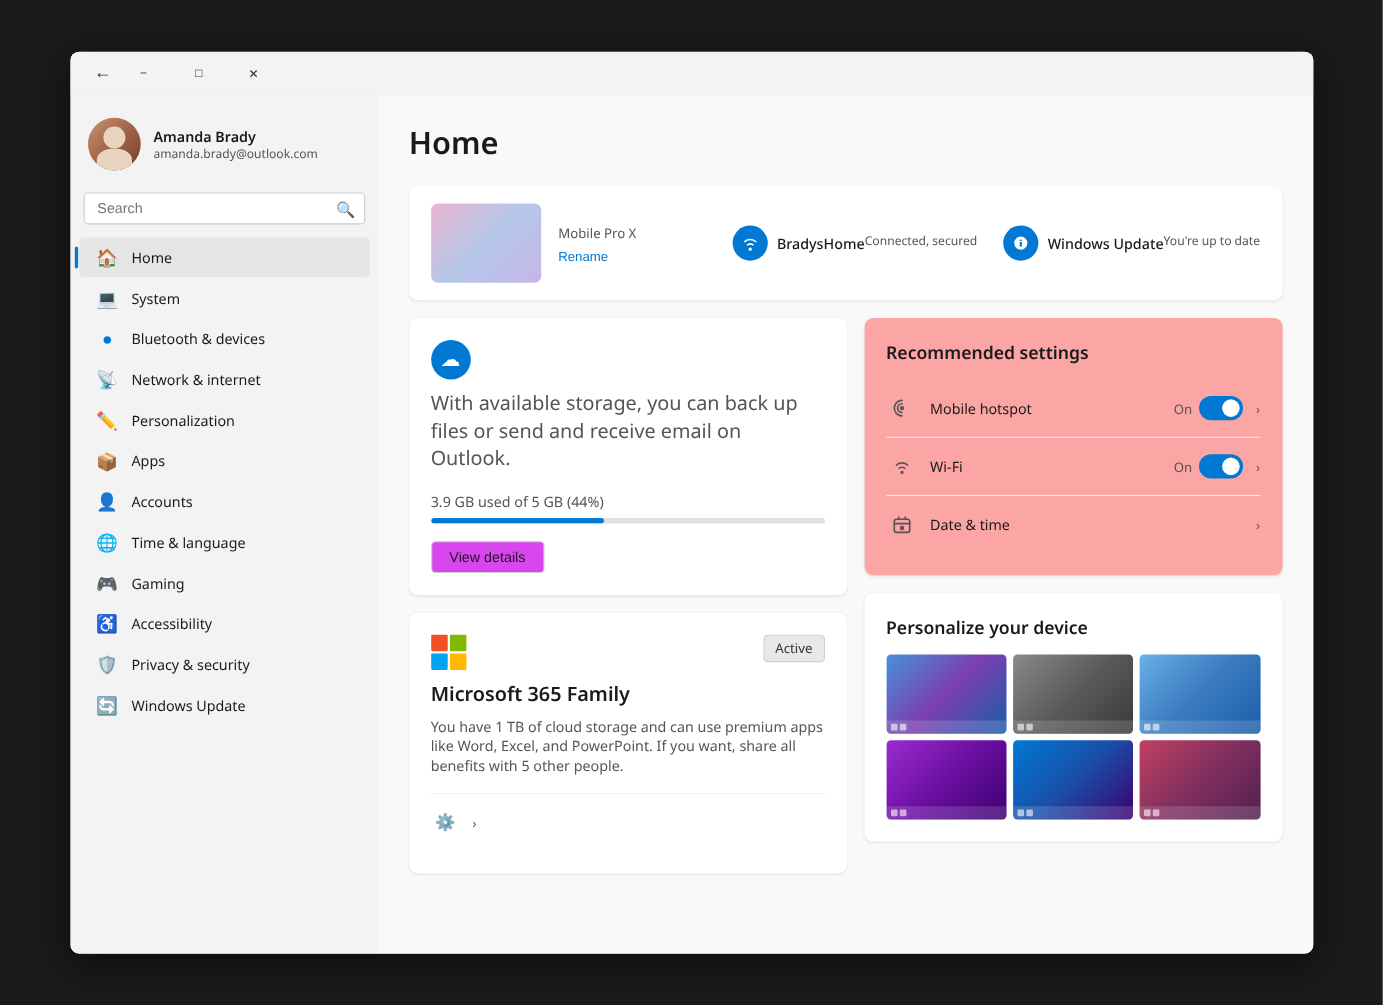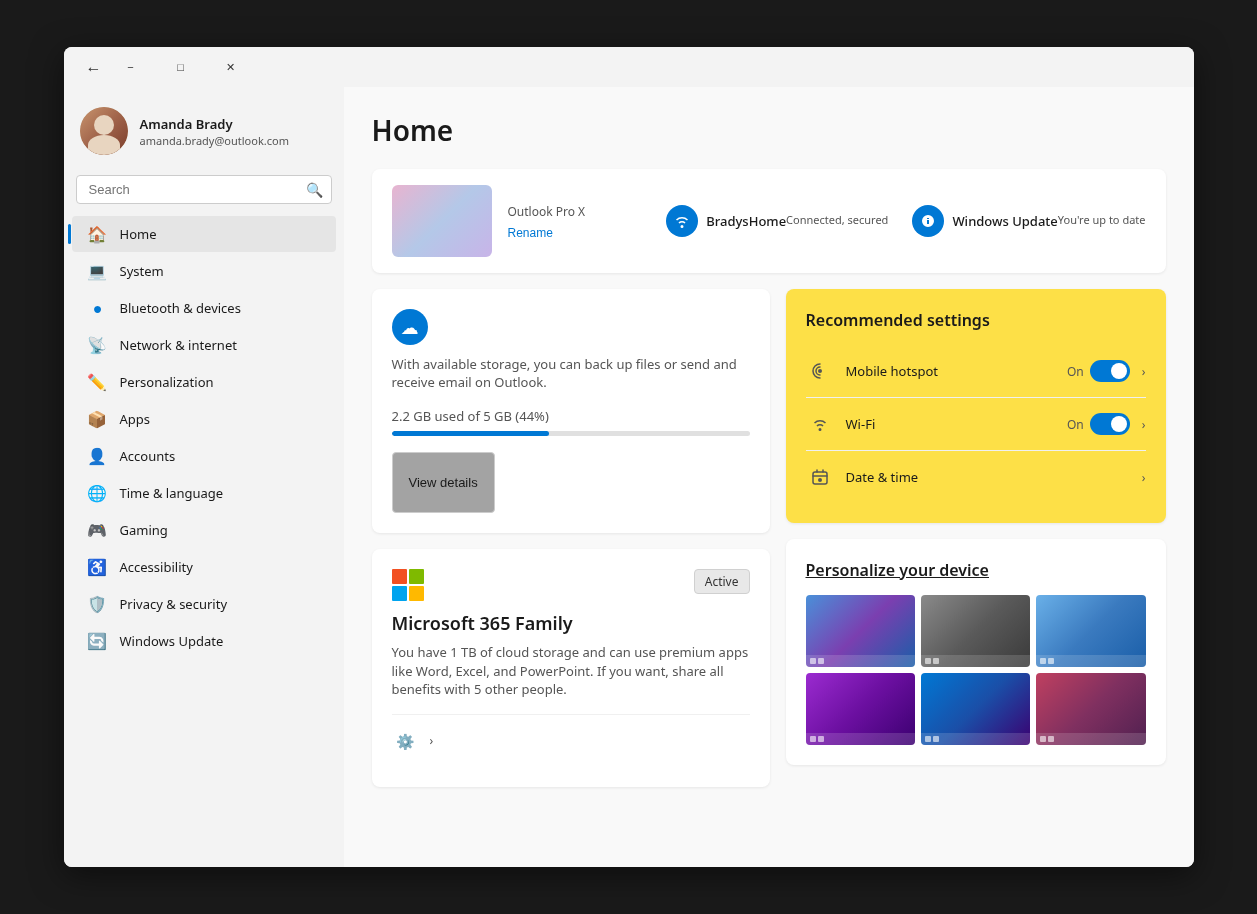--- a/index.html
+++ b/index.html
@@ -229,39 +229,39 @@
     .cloud-icon {
       width: 36px; height: 36px;
       background: #0078d4;
       border-radius: 50%;
       display: flex; align-items: center; justify-content: center;
       color: #fff;
       font-size: 18px;
       margin-bottom: 10px;
     }
     .card-title { font-size: 18px; font-weight: 600; color: #1a1a1a; margin-bottom: 8px; }
-    .card-desc { font-size: 13px; color: #555; margin-bottom: 16px; line-height: 1.4; }
+    .card-desc { font-size: 18px; color: #555; margin-bottom: 16px; line-height: 1.4; }
     .storage-info { font-size: 13px; font-weight: 600; color: #1a1a1a; margin-bottom: 6px; }
     .storage-info span { font-weight: 400; color: #555; }
     .progress-bar-bg {
       width: 100%; height: 5px;
       background: #e0e0e0;
       border-radius: 3px;
       margin-bottom: 16px;
       overflow: hidden;
     }
     .progress-bar-fill {
       height: 100%;
       background: #0078d4;
       border-radius: 3px;
     }
     .btn-outline {
-      padding: 22px 16px;
+      padding: 6px 16px;
       border: 1px solid #ccc;
-      background: #a3a3a3;
+      background: #d946ef;
       border-radius: 4px;
       font-size: 13px;
       cursor: pointer;
       color: #1a1a1a;
     }
     .ms365-card {
       background: #fff;
       border-radius: 8px;
       padding: 20px;
       box-shadow: 0 1px 3px rgba(0,0,0,0.08);
@@ -294,21 +294,21 @@
       cursor: pointer;
     }
     .manage-icon {
       width: 28px; height: 28px;
       display: flex; align-items: center; justify-content: center;
       font-size: 15px; color: #555;
     }
     .manage-label { font-size: 13px; color: #1a1a1a; flex: 1; }
     .manage-chevron { color: #555; font-size: 12px; }
     .recommended-card {
-      background: #fde047;
+      background: #fca5a5;
       border-radius: 8px;
       padding: 20px;
       box-shadow: 0 1px 3px rgba(0,0,0,0.08);
     }
     .rec-title { font-size: 16px; font-weight: 600; color: #1a1a1a; margin-bottom: 14px; }
     .rec-item {
       display: flex;
       align-items: center;
       padding: 12px 0;
       border-bottom: 1px solid #f0f0f0;
@@ -340,21 +340,21 @@
       background: #fff;
       border-radius: 50%;
     }
     .rec-chevron { color: #555; font-size: 12px; }
     .personalize-card {
       background: #fff;
       border-radius: 8px;
       padding: 20px;
       box-shadow: 0 1px 3px rgba(0,0,0,0.08);
     }
-    .pers-title { font-size: 16px; font-weight: 600; color: #1a1a1a; margin-bottom: 14px; text-decoration: underline; }
+    .pers-title { font-size: 16px; font-weight: 600; color: #1a1a1a; margin-bottom: 14px; }
     .wallpaper-grid {
       display: grid;
       grid-template-columns: 1fr 1fr 1fr;
       gap: 6px;
     }
     .wp-thumb {
       height: 72px;
       border-radius: 4px;
       overflow: hidden;
       cursor: pointer;
@@ -468,21 +468,21 @@
         </div>
       </nav>
     </div>
 
     <div class="content">
       <h1 class="page-title">Home</h1>
 
       <div class="device-banner">
         <div class="device-thumbnail"></div>
         <div class="device-info">
-          <div class="device-model">Outlook Pro X</div>
+          <div class="device-model">Mobile Pro X</div>
           <button class="device-rename">Rename</button>
         </div>
         <div class="device-status-group">
           <div class="status-item">
             <div class="status-icon">
               <svg width="16" height="16" viewBox="0 0 16 16" fill="white">
                 <path d="M8 12a1.5 1.5 0 110 3 1.5 1.5 0 010-3zm0-4a5 5 0 013.54 1.46l-1.06 1.06A3.5 3.5 0 008 9.5a3.5 3.5 0 00-2.48 1.02L4.46 9.46A5 5 0 018 8zm0-4a8.5 8.5 0 016.01 2.49L12.95 7.55A7 7 0 008 5.5a7 7 0 00-4.95 2.05L1.99 6.49A8.5 8.5 0 018 4z"></path>
               </svg>
             </div>
             <div class="status-info">
@@ -505,21 +505,21 @@
       </div>
 
       <div class="content-grid">
 
         <div class="left-col">
 
           <div class="card">
             <div class="cloud-icon">☁</div>
             <div class="card-desc">With available storage, you can back up files or send and receive email on Outlook.</div>
             <div class="storage-info">
-              <span>2.2 GB</span>
+              <span>3.9 GB</span>
               <span> used of </span><span>5 GB</span><span> (</span><span>44%</span><span>)</span>
             </div>
             <div class="progress-bar-bg">
               <div class="progress-bar-fill" style="width:44%"></div>
             </div>
             <button class="btn-outline">View details</button>
           </div>
 
           <div class="ms365-card">
             <div class="active-badge">Active</div>

